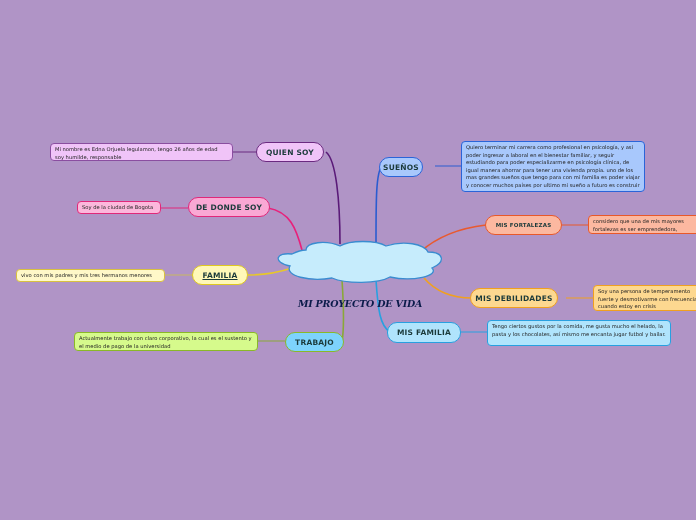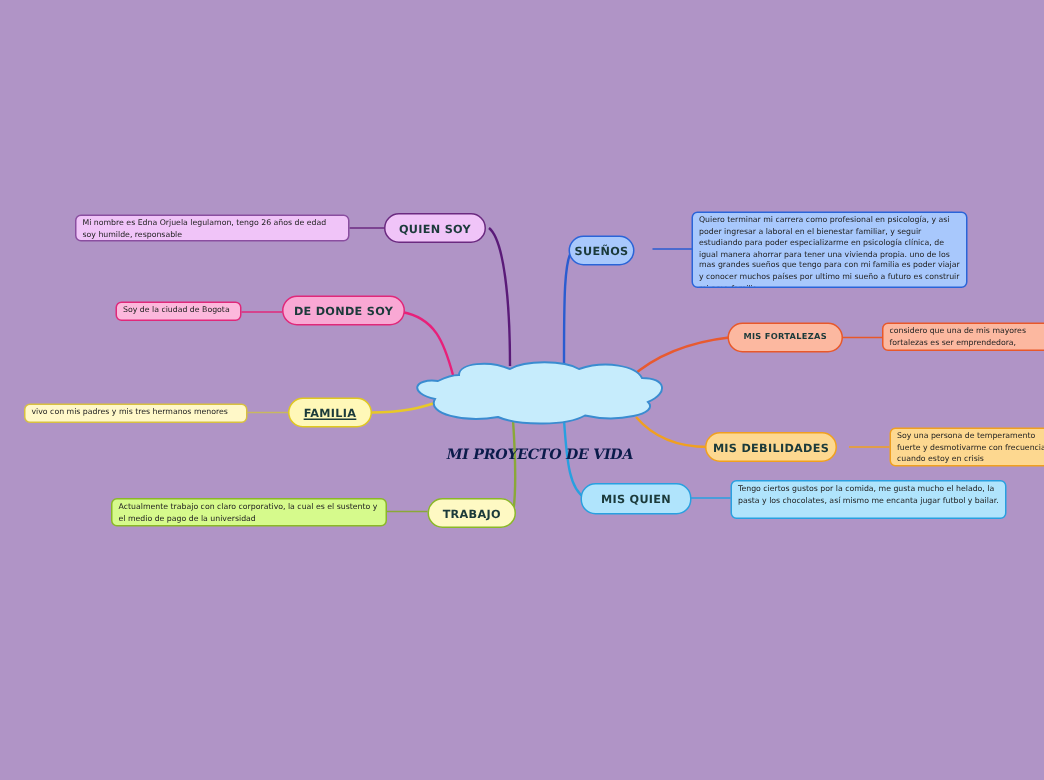--- a/index.html
+++ b/index.html
@@ -70,26 +70,26 @@
 
 <div class="node" style="left:256px;top:142px;width:68px;height:20px;background:#f0c4f8;border-color:#6b2a80;">QUIEN SOY</div>
 <div class="note" style="left:50px;top:143px;width:183px;height:18px;background:#f0c4f8;border-color:#8a4ea0;">Mi nombre es Edna Orjuela legulamon, tengo 26 años de edad soy humilde, responsable</div>
 
 <div class="node" style="left:188px;top:197px;width:82px;height:20px;background:#f9a8d4;border-color:#e0287a;">DE DONDE SOY</div>
 <div class="note" style="left:77px;top:201px;width:84px;height:13px;background:#fcb8dc;border-color:#e0287a;padding:2px 4px;">Soy de la ciudad de Bogota</div>
 
 <div class="node" style="left:192px;top:265px;width:56px;height:20px;background:#fff8b8;border-color:#e0c820;text-decoration:underline;">FAMILIA</div>
 <div class="note" style="left:16px;top:269px;width:149px;height:13px;background:#fff8c8;border-color:#d8c040;">vivo con mis padres y mis tres hermanos menores</div>
 
-<div class="node" style="left:285px;top:332px;width:59px;height:20px;background:#fef9c3;border-color:#8ab828;">TRABAJO</div>
+<div class="node" style="left:285px;top:332px;width:59px;height:20px;background:#7dd3fc;border-color:#8ab828;">TRABAJO</div>
 <div class="note" style="left:74px;top:332px;width:184px;height:19px;background:#d6fa8c;border-color:#8ab828;">Actualmente trabajo con claro corporativo, la cual es el sustento y el medio de pago de la universidad</div>
 
 <div class="node" style="left:379px;top:157px;width:44px;height:20px;background:#a8c8fc;border-color:#2a64d8;">SUEÑOS</div>
 <div class="note" style="left:461px;top:141px;width:184px;height:51px;background:#a8c8fc;border-color:#2a64d8;">Quiero terminar mi carrera como profesional en psicología, y asi poder ingresar a laboral en el bienestar familiar, y  seguir estudiando para poder especializarme en psicología clínica, de igual manera ahorrar para tener una vivienda propia. uno de los mas grandes sueños que tengo para con mi familia es poder viajar y conocer muchos países por ultimo mi sueño a futuro es construir mi proa familia.</div>
 
 <div class="node" style="left:485px;top:215px;width:77px;height:20px;background:#fcb8a0;border-color:#e8582a;font-size:5.5px;">MIS FORTALEZAS</div>
 <div class="note" style="left:588px;top:215px;width:120px;height:19px;background:#fcb8a0;border-color:#e8582a;">considero que una de mis mayores fortalezas es ser emprendedora, responsable, honesta</div>
 
 <div class="node" style="left:470px;top:288px;width:88px;height:20px;background:#fdd890;border-color:#f0a020;text-align:center;">MIS DEBILIDADES</div>
 <div class="note" style="left:593px;top:285px;width:115px;height:26px;background:#fdd890;border-color:#f0a020;">Soy una persona de temperamento fuerte y desmotivarme  con frecuencia cuando estoy en crisis</div>
 
-<div class="node" style="left:387px;top:322px;width:74px;height:21px;background:#b0e4fc;border-color:#28a0e0;">MIS QUIEN</div>
+<div class="node" style="left:387px;top:322px;width:74px;height:21px;background:#b0e4fc;border-color:#28a0e0;">MIS FAMILIA</div>
 <div class="note" style="left:487px;top:320px;width:184px;height:26px;background:#b0e4fc;border-color:#28a0e0;">Tengo ciertos gustos por la comida, me gusta mucho el helado, la pasta y los chocolates, así mismo me encanta jugar futbol y bailar.</div>
 
 </body></html>

